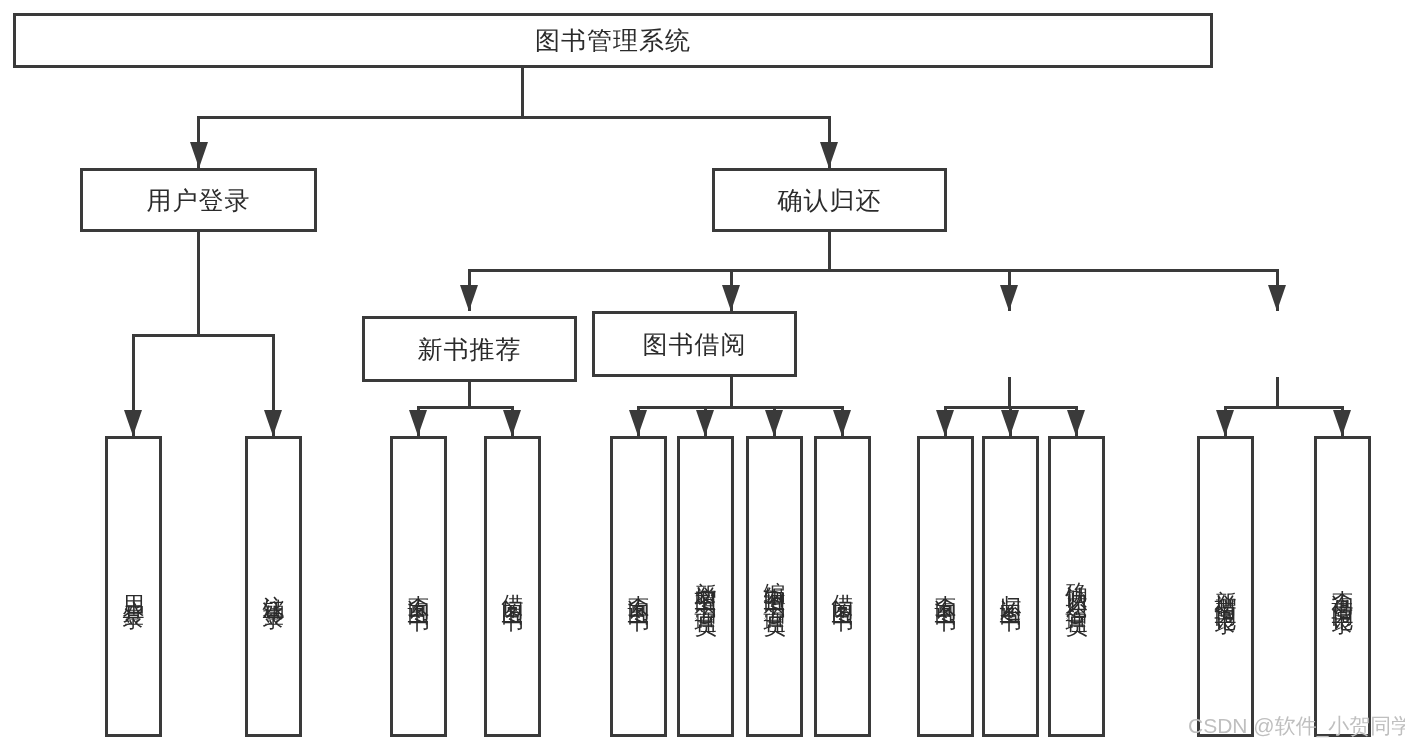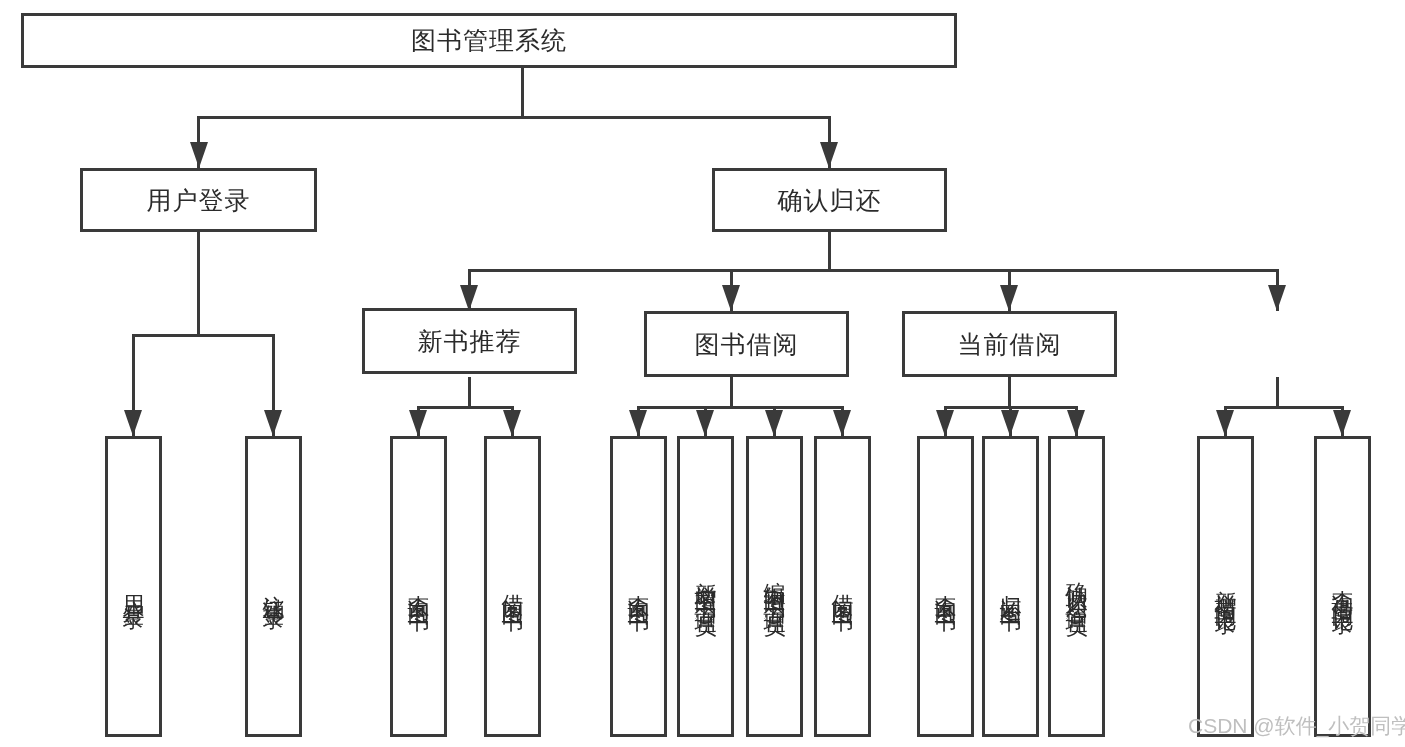--- a/index.html
+++ b/index.html
@@ -43,28 +43,27 @@
   .watermark{
     position:absolute;left:1188px;top:712px;
     font-size:21px;color:var(--wm);z-index:4;white-space:nowrap;
   }
 </style>
 </head>
 <body>
 
 <div class="canvas">
 
-  <div class="box hbox" style="left:21px;top:13px;width:936px;height:55px">图书管理系统</div>
+  <div class="box hbox" style="left:13px;top:13px;width:1200px;height:55px">图书管理系统</div>
 
   <div class="box hbox" style="left:80px;top:168px;width:237px;height:64px">用户登录</div>
   <div class="box hbox" style="left:712px;top:168px;width:235px;height:64px">确认归还</div>
 
-  <div class="box hbox" style="left:362px;top:308px;width:215px;height:66px">新书推荐</div>
-  <div class="box hbox" style="left:644px;top:311px;width:205px;height:66px">图书借阅</div>
-  <div class="box hbox" style="left:902px;top:311px;width:215px;height:66px">当前借阅</div>
+  <div class="box hbox" style="left:362px;top:316px;width:215px;height:66px">新书推荐</div>
+  <div class="box hbox" style="left:592px;top:311px;width:205px;height:66px">图书借阅</div>
 
   <div class="box vbox" style="left:105px">用户登录</div>
   <div class="box vbox" style="left:245px">注销登录</div>
   <div class="box vbox" style="left:390px">查询图书</div>
   <div class="box vbox" style="left:484px">借阅图书</div>
   <div class="box vbox" style="left:610px">查询图书</div>
   <div class="box vbox" style="left:677px">新增图书（管理员）</div>
   <div class="box vbox" style="left:746px">编辑图书（管理员）</div>
   <div class="box vbox" style="left:814px">借阅图书</div>
   <div class="box vbox" style="left:917px">查询图书</div>

